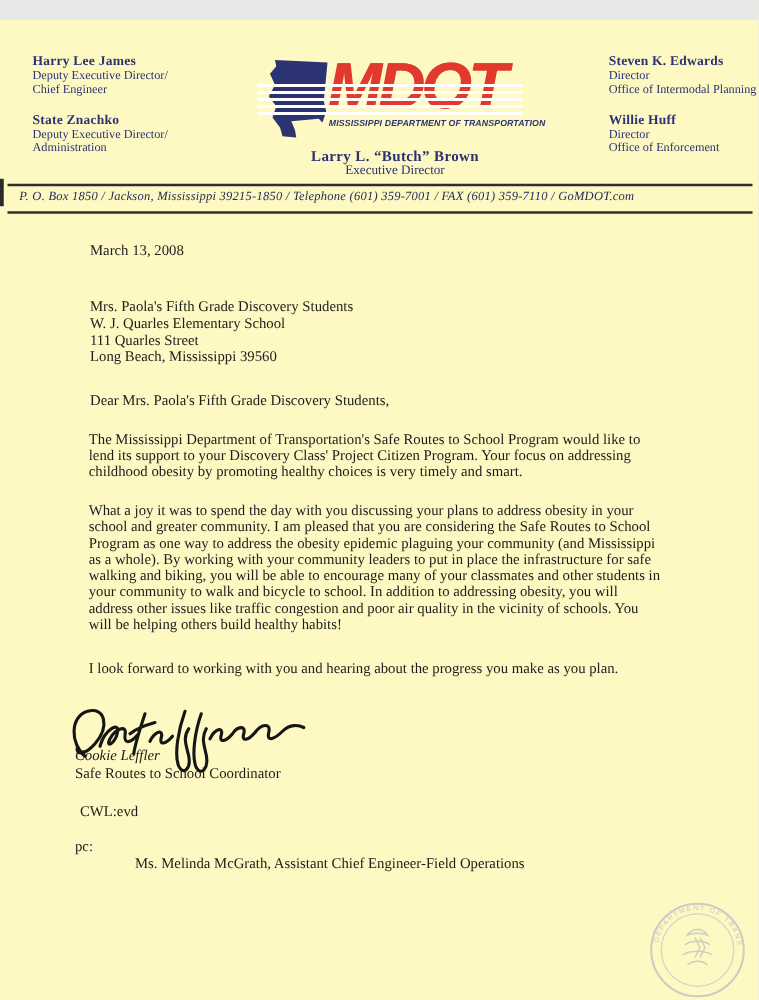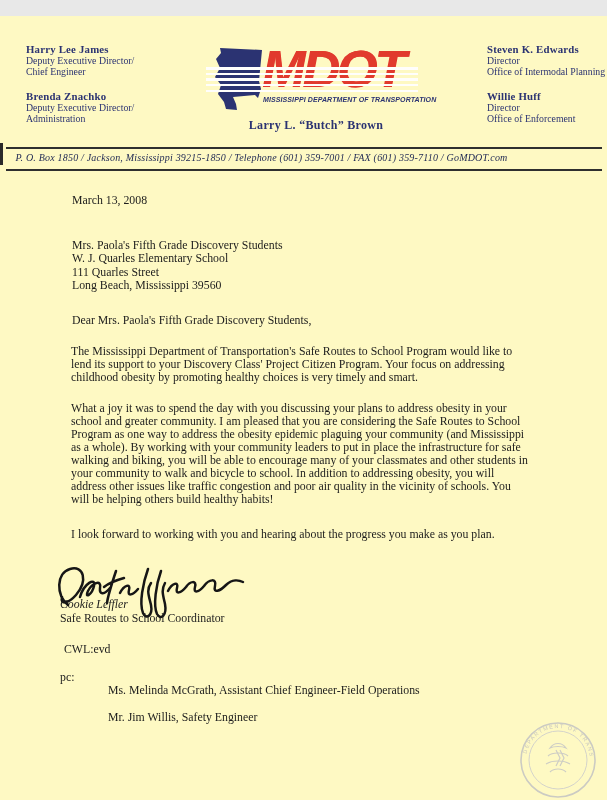--- a/index.html
+++ b/index.html
@@ -74,21 +74,21 @@
 
 <div class="page">
 
   <div class="officials officials-left">
     <div class="official">
       <div class="name">Harry Lee James</div>
       <div class="titles">Deputy Executive Director/
 Chief Engineer</div>
     </div>
     <div class="official">
-      <div class="name">Brenda Znachko</div>
+      <div class="name">State Znachko</div>
       <div class="titles">Deputy Executive Director/
 Administration</div>
     </div>
   </div>
 
   <div class="officials officials-right">
     <div class="official">
       <div class="name">Steven K. Edwards</div>
       <div class="titles">Director
 Office of Intermodal Planning</div>
@@ -102,20 +102,21 @@
 
   <div class="logo">
     <svg class="state-icon" width="52" height="64" viewBox="0 0 52 64">
       <path d="M8 1 L50 3 L47 34 L49 42 L46 51 L43 48 L21 50 L24 57 L25 63 L14 62 L12 55 L6 47 L9 38 L3 30 L8 21 L4 12 L9 6 Z" fill="#2b3372"></path>
     </svg>
     <div class="mdot-word">MDOT</div>
     <div class="logo-stripes"></div>
     <div class="logo-tagline">MISSISSIPPI DEPARTMENT OF TRANSPORTATION</div>
   </div>
   <div class="exec-name">Larry L. “Butch” Brown</div>
+  <div class="exec-title">Executive Director</div>
 
   <div class="rule rule-top"></div>
   <div class="contact-line">P. O. Box 1850 / Jackson, Mississippi 39215-1850 / Telephone (601) 359-7001 / FAX (601) 359-7110 / GoMDOT.com</div>
   <div class="rule rule-bottom"></div>
   <div class="scan-artifact"></div>
 
   <div class="body-text date-line">March 13, 2008</div>
   <div class="body-text recipient">Mrs. Paola's Fifth Grade Discovery Students
 W. J. Quarles Elementary School
 111 Quarles Street
@@ -145,21 +146,20 @@
       <path d="M114,30 C118,22 125,20 123,27 C121,34 127,32 132,26 C136,20 143,19 141,26 C139,33 145,31 150,25 C155,18 163,17 161,25 C159,33 166,30 172,24 C178,18 185,19 189,21"></path>
     </g>
   </svg>
 
   <div class="body-text signer-name">Cookie Leffler</div>
   <div class="body-text signer-title">Safe Routes to School Coordinator</div>
   <div class="body-text reference">CWL:evd</div>
   <div class="body-text pc-label">pc:</div>
   <div class="body-text pc-list">
     <div>Ms. Melinda McGrath, Assistant Chief Engineer-Field Operations</div>
-    <div>Mr. Jim Willis, Safety Engineer</div>
   </div>
 
   <svg class="seal-svg" width="96" height="96" viewBox="0 0 96 96">
     <defs>
       <path id="sealArc" d="M14,38 A32,32 0 1,1 78,38"></path>
     </defs>
     <circle cx="46" cy="38" r="37" fill="none" stroke="#c3c3c3" stroke-width="1.6"></circle>
     <circle cx="46" cy="38" r="29" fill="none" stroke="#cccccc" stroke-width="1"></circle>
     <text font-family="Liberation Sans, sans-serif" font-size="5.4" fill="#bdbdbd" letter-spacing="1.4">
       <textPath href="#sealArc" startOffset="6%">DEPARTMENT OF TRANSPORTATION</textPath>

